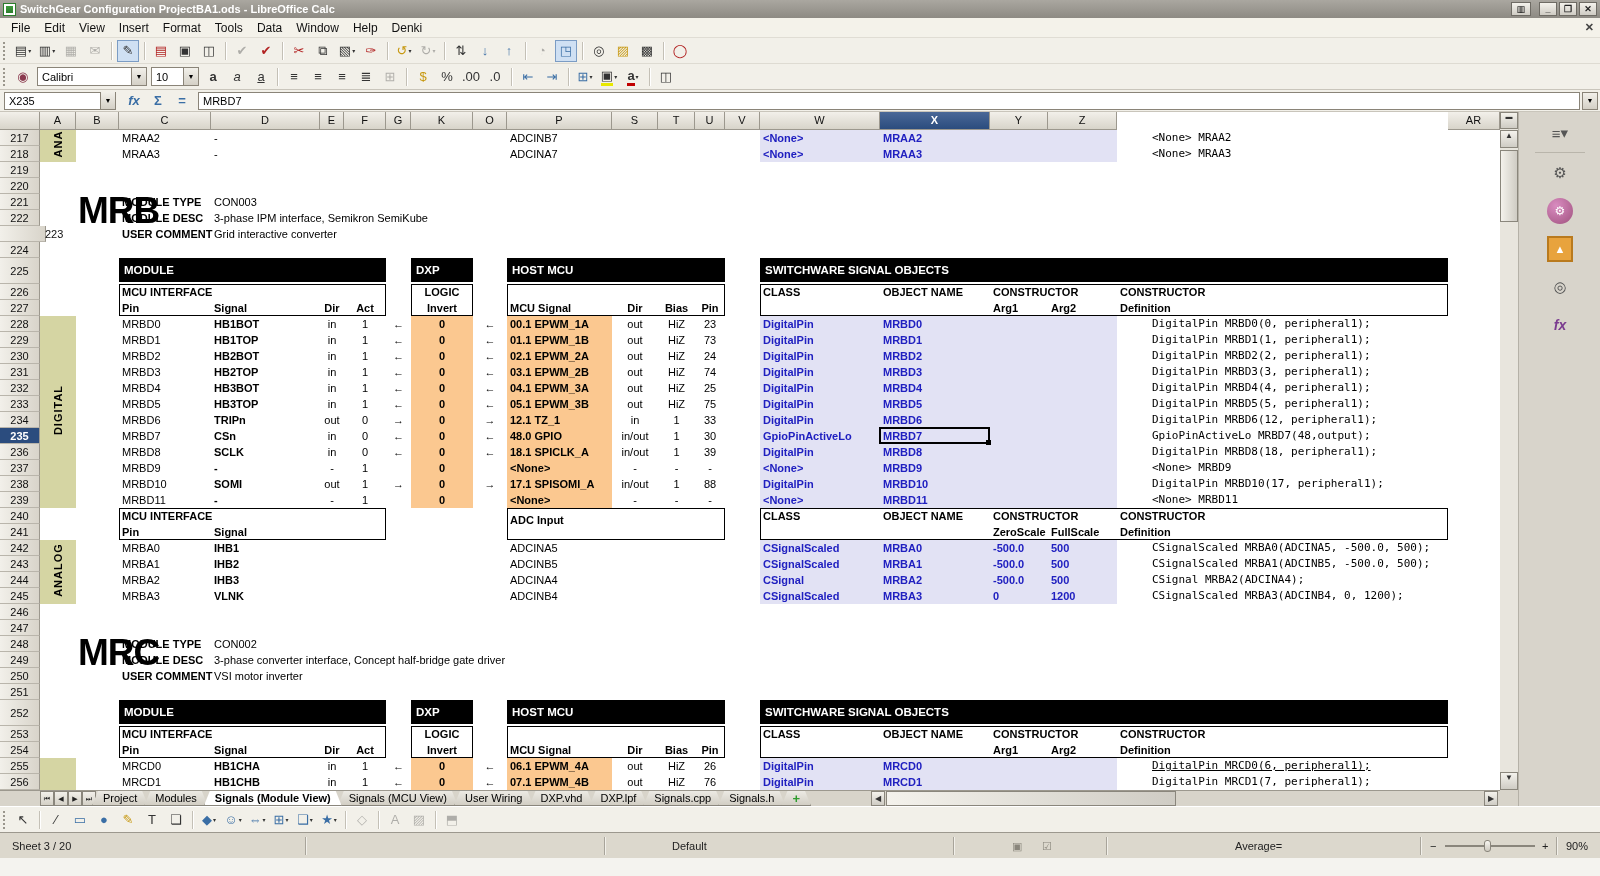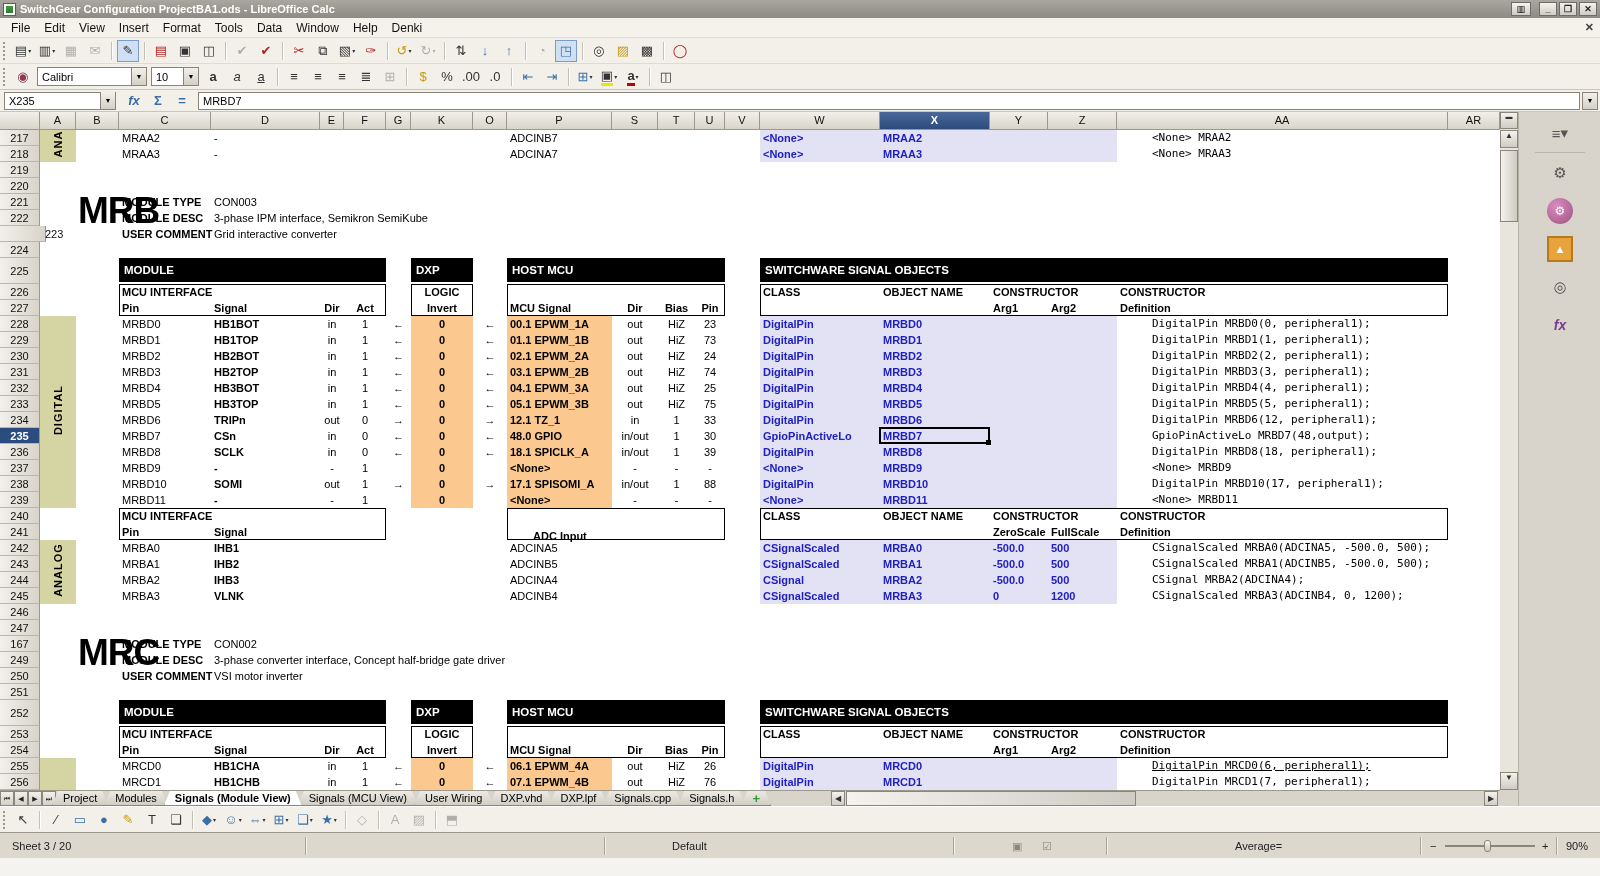--- a/index.html
+++ b/index.html
@@ -92,21 +92,21 @@
     border-left:1px solid #b5b1a7; }
   .rail-icon { position:absolute; left:28px; width:26px; height:26px; display:flex; align-items:center;
     justify-content:center; font-size:15px; color:#555; }
   .rail-circle { border-radius:50%; background:radial-gradient(circle at 35% 30%,#d98cc0,#a0527f); color:#fff; font-size:12px; }
   .rail-frame { background:#e8a33d; border:2px solid #b97a1e; color:#fff; font-size:11px; }
   .rail-fx { color:#7a3b8f; font-style:italic; font-weight:bold; font-size:14px; }
   .rail-div { position:absolute; left:16px; width:50px; height:1px; background:#b9b5ab; }
 
   
   .tabbar { position:absolute; left:0; top:790px; width:1500px; height:16px; background:#d8d4ca;
-    display:flex; align-items:stretch; border-top:1px solid #9c988e; }
+    display:flex; align-items:stretch; border-top:1px solid #9c988e;padding-left:40px; }
   .tnav { width:14px; height:100%; background:linear-gradient(#f2f0ea,#d4d0c6); border:1px solid #8a867c;
     font-size:7px; display:flex; align-items:center; justify-content:center; color:#222; }
   .stab { padding:0 10px; font-size:11px; display:flex; align-items:center; background:linear-gradient(#eceae4,#d2cec4);
     border:1px solid #8a867c; border-top:none; clip-path:polygon(6px 0,calc(100% - 6px) 0,100% 100%,0 100%); margin-left:-4px; }
   .stab.active { background:#fff; font-weight:bold; z-index:2; }
   .stab.plus { color:#2e9c2e; font-weight:bold; font-size:13px; }
   .hscroll-zone { position:relative; flex:1; }
 
   
   .drawbar { position:absolute; left:0; top:806px; width:1600px; height:26px; background:#f2f0e9;
@@ -351,21 +351,20 @@
         <div class="hdr-cell" style="left: 473px; width: 34px;">O</div>
         <div class="hdr-cell" style="left: 507px; width: 105px;">P</div>
         <div class="hdr-cell" style="left: 612px; width: 46px;">S</div>
         <div class="hdr-cell" style="left: 658px; width: 37px;">T</div>
         <div class="hdr-cell" style="left: 695px; width: 30px;">U</div>
         <div class="hdr-cell" style="left: 725px; width: 35px;">V</div>
         <div class="hdr-cell" style="left: 760px; width: 120px;">W</div>
         <div class="hdr-cell sel" style="left: 880px; width: 110px;">X</div>
         <div class="hdr-cell" style="left: 990px; width: 58px;">Y</div>
         <div class="hdr-cell" style="left: 1048px; width: 69px;">Z</div>
-        <div class="hdr-cell" style="left: 1117px; width: 331px;">AA</div>
         <div class="hdr-cell" style="left: 1448px; width: 52px;">AR</div>
       </div>
     <div class="grid-vp" id="grid">
         <div class="fill" style="left: 760px; width: 357px; top: 0px; height: 32px; background: rgb(226, 226, 244);"></div>
         <div class="fill" style="left: 760px; width: 357px; top: 186px; height: 192px; background: rgb(226, 226, 244);"></div>
         <div class="fill" style="left: 760px; width: 357px; top: 410px; height: 64px; background: rgb(226, 226, 244);"></div>
         <div class="fill" style="left: 760px; width: 357px; top: 628px; height: 48px; background: rgb(226, 226, 244);"></div>
         <div class="fill" style="left: 411px; width: 62px; top: 186px; height: 192px; background: rgb(251, 200, 144);"></div>
         <div class="fill" style="left: 507px; width: 105px; top: 186px; height: 192px; background: rgb(251, 200, 144);"></div>
         <div class="fill" style="left: 411px; width: 62px; top: 628px; height: 48px; background: rgb(251, 200, 144);"></div>
@@ -420,21 +419,21 @@
         <div class="cell b" style="top: 170px; height: 16px; line-height: 16px; left: 993px;">Arg1</div>
         <div class="cell b" style="top: 170px; height: 16px; line-height: 16px; left: 1051px;">Arg2</div>
         <div class="cell b" style="top: 170px; height: 16px; line-height: 16px; left: 1120px;">Definition</div>
         <div class="cell b" style="top: 378px; height: 16px; line-height: 16px; left: 122px;">MCU INTERFACE</div>
         <div class="cell b" style="top: 378px; height: 16px; line-height: 16px; left: 763px;">CLASS</div>
         <div class="cell b" style="top: 378px; height: 16px; line-height: 16px; left: 883px;">OBJECT NAME</div>
         <div class="cell b" style="top: 378px; height: 16px; line-height: 16px; left: 993px;">CONSTRUCTOR</div>
         <div class="cell b" style="top: 378px; height: 16px; line-height: 16px; left: 1120px;">CONSTRUCTOR</div>
         <div class="cell b" style="top: 394px; height: 16px; line-height: 16px; left: 122px;">Pin</div>
         <div class="cell b" style="top: 394px; height: 16px; line-height: 16px; left: 214px;">Signal</div>
-        <div class="cell b" style="top: 398px; height: 16px; line-height: 16px; left: 510px; margin-left: 23px;">ADC Input</div>
+        <div class="cell b" style="top: 382px; height: 16px; line-height: 16px; left: 510px;">ADC Input</div>
         <div class="cell b" style="top: 394px; height: 16px; line-height: 16px; left: 993px;">ZeroScale</div>
         <div class="cell b" style="top: 394px; height: 16px; line-height: 16px; left: 1051px;">FullScale</div>
         <div class="cell b" style="top: 394px; height: 16px; line-height: 16px; left: 1120px;">Definition</div>
         <div class="cell b" style="top: 506px; height: 16px; line-height: 16px; left: 122px;">MODULE TYPE</div>
         <div class="cell" style="top: 506px; height: 16px; line-height: 16px; left: 214px;">CON002</div>
         <div class="cell b" style="top: 522px; height: 16px; line-height: 16px; left: 122px;">MODULE DESC</div>
         <div class="cell" style="top: 522px; height: 16px; line-height: 16px; left: 214px;">3-phase converter interface, Concept half-bridge gate driver</div>
         <div class="cell b" style="top: 538px; height: 16px; line-height: 16px; left: 122px;">USER COMMENT</div>
         <div class="cell" style="top: 538px; height: 16px; line-height: 16px; left: 214px;">VSI motor inverter</div>
         <div class="cell b" style="top: 596px; height: 16px; line-height: 16px; left: 122px;">MCU INTERFACE</div>
@@ -717,21 +716,21 @@
         <div class="rowhdr" style="top: 346px; height: 16px; line-height: 16px;">238</div>
         <div class="rowhdr" style="top: 362px; height: 16px; line-height: 16px;">239</div>
         <div class="rowhdr" style="top: 378px; height: 16px; line-height: 16px;">240</div>
         <div class="rowhdr" style="top: 394px; height: 16px; line-height: 16px;">241</div>
         <div class="rowhdr" style="top: 410px; height: 16px; line-height: 16px;">242</div>
         <div class="rowhdr" style="top: 426px; height: 16px; line-height: 16px;">243</div>
         <div class="rowhdr" style="top: 442px; height: 16px; line-height: 16px;">244</div>
         <div class="rowhdr" style="top: 458px; height: 16px; line-height: 16px;">245</div>
         <div class="rowhdr" style="top: 474px; height: 16px; line-height: 16px;">246</div>
         <div class="rowhdr" style="top: 490px; height: 16px; line-height: 16px;">247</div>
-        <div class="rowhdr" style="top: 506px; height: 16px; line-height: 16px;">167</div>
+        <div class="rowhdr" style="top: 506px; height: 16px; line-height: 16px;">248</div>
         <div class="rowhdr" style="top: 522px; height: 16px; line-height: 16px;">249</div>
         <div class="rowhdr" style="top: 538px; height: 16px; line-height: 16px;">250</div>
         <div class="rowhdr" style="top: 554px; height: 16px; line-height: 16px;">251</div>
         <div class="rowhdr" style="top: 570px; height: 26px; line-height: 26px;">252</div>
         <div class="rowhdr" style="top: 596px; height: 16px; line-height: 16px;">253</div>
         <div class="rowhdr" style="top: 612px; height: 16px; line-height: 16px;">254</div>
         <div class="rowhdr" style="top: 628px; height: 16px; line-height: 16px;">255</div>
         <div class="rowhdr" style="top: 644px; height: 16px; line-height: 16px;">256</div>
         <div class="selring" style="left: 879px; top: 297px; width: 111px; height: 17px;"></div>
       </div>

